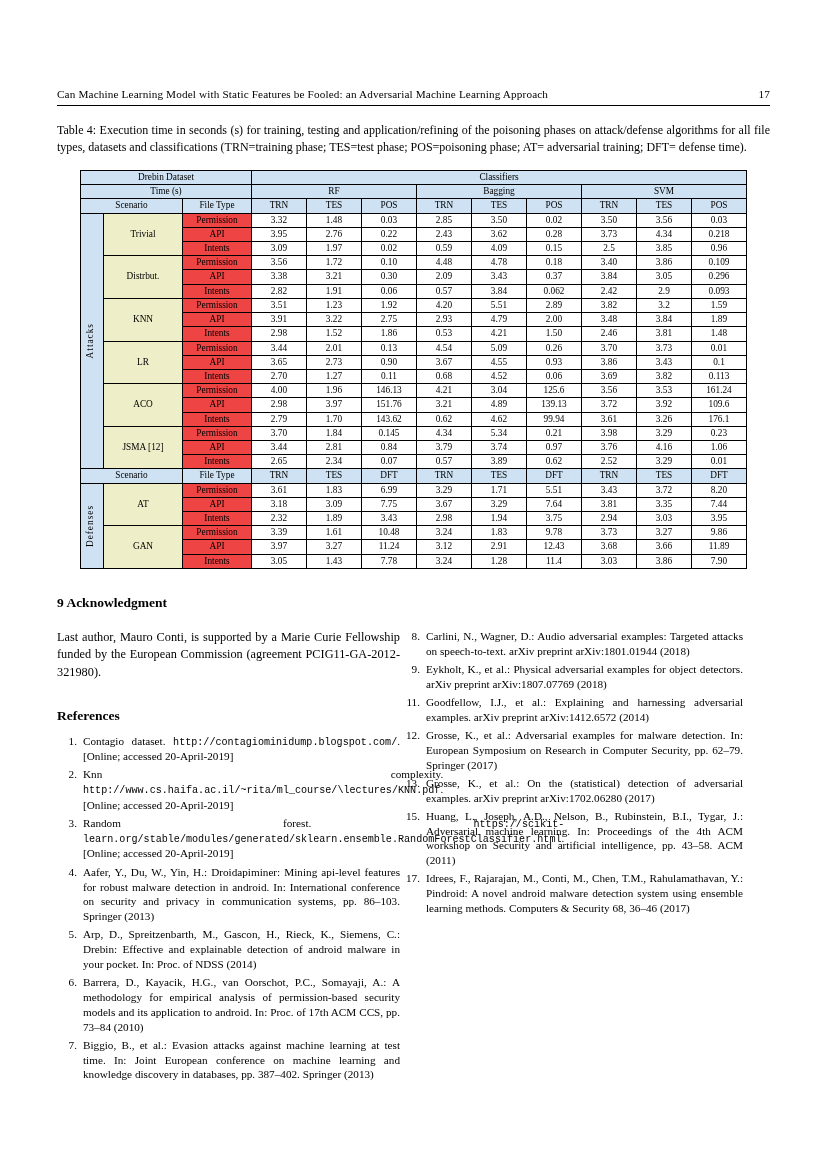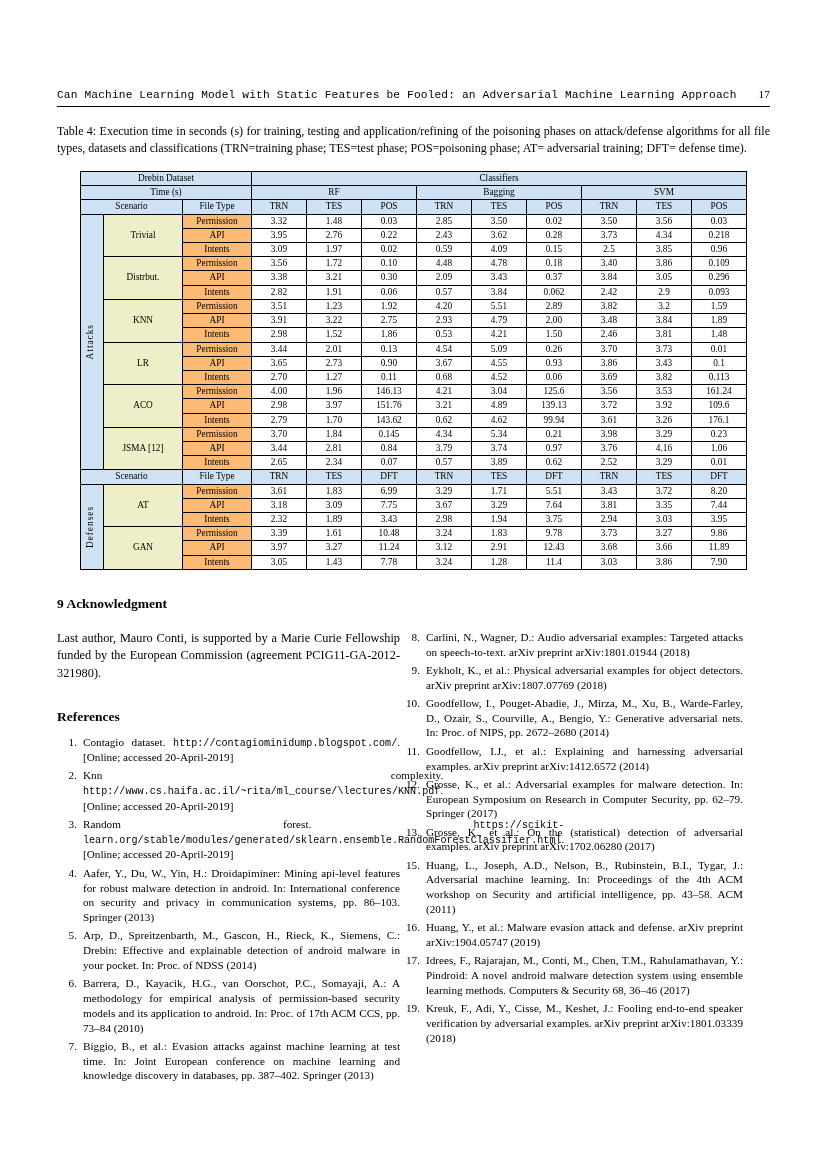--- a/index.html
+++ b/index.html
@@ -30,21 +30,21 @@
   
   .runhead {
     display: flex;
     justify-content: space-between;
     align-items: baseline;
     font-size: 11.2px;
     letter-spacing: 0.15px;
     padding-bottom: 4px;
   }
   .runhead .title {
-    font-family: Liberation Mono, monospace;
+    font-family: Liberation Serif, serif;
   }
   .runhead .pageno {
     font-family: "Liberation Serif", serif;
   }
   .rule {
     border-top: 0.8px solid #000;
     margin-top: 1px;
     margin-bottom: 16px;
   }
   .caption {
@@ -68,21 +68,21 @@
     border: 0.7px solid #000;
     padding: 0px 3px;
     height: 13.2px;
     line-height: 13.2px;
     text-align: center;
     font-weight: normal;
     white-space: nowrap;
   }
   .hdr-blue { background: #cfe2f3; font-weight: bold; }
   .cell-num { background: #ffffff; text-align: left; padding-left: 4px; width: 48px; }
-  .cell-type { background: #fdba74; text-align: left; padding-left: 5px; width: 62px; font-weight: normal;}
+  .cell-type { background: #ef4444; text-align: left; padding-left: 5px; width: 62px; font-weight: normal;}
   .cell-scn { background: #eeeec8; text-align: left; padding-left: 6px; font-weight: bold; width: 72px;}
   .side { background: #cfe2f3; font-weight: bold; width: 16px; }
   .side span {
     display: block;
     writing-mode: vertical-rl;
     transform: rotate(180deg);
     letter-spacing: 1px;
     font-size: 9.3px;
   }
   .blue-row td { background: #cfe2f3; font-weight: bold; }
@@ -534,49 +534,37 @@
         <ol class="refs" id="refs-right">
             <li>
               <span class="num">8.</span>
               <span class="txt"><span>Carlini, N., Wagner, D.: Audio adversarial examples: Targeted attacks on speech-to-text. arXiv preprint arXiv:1801.01944 (2018)</span></span>
             </li>
             <li>
               <span class="num">9.</span>
               <span class="txt"><span>Eykholt, K., et al.: Physical adversarial examples for object detectors. arXiv preprint arXiv:1807.07769 (2018)</span></span>
             </li>
             <li>
-              <span class="num">10.</span>
-              <span class="txt"><span>Goodfellow, I., Pouget-Abadie, J., Mirza, M., Xu, B., Warde-Farley, D., Ozair, S., Courville, A., Bengio, Y.: Generative adversarial nets. In: Proc. of NIPS, pp. 2672–2680 (2014)</span></span>
-            </li>
-            <li>
               <span class="num">11.</span>
               <span class="txt"><span>Goodfellow, I.J., et al.: Explaining and harnessing adversarial examples. arXiv preprint arXiv:1412.6572 (2014)</span></span>
             </li>
             <li>
               <span class="num">12.</span>
               <span class="txt"><span>Grosse, K., et al.: Adversarial examples for malware detection. In: European Symposium on Research in Computer Security, pp. 62–79. Springer (2017)</span></span>
             </li>
             <li>
               <span class="num">13.</span>
               <span class="txt"><span>Grosse, K., et al.: On the (statistical) detection of adversarial examples. arXiv preprint arXiv:1702.06280 (2017)</span></span>
             </li>
             <li>
               <span class="num">15.</span>
               <span class="txt"><span>Huang, L., Joseph, A.D., Nelson, B., Rubinstein, B.I., Tygar, J.: Adversarial machine learning. In: Proceedings of the 4th ACM workshop on Security and artificial intelligence, pp. 43–58. ACM (2011)</span></span>
             </li>
             <li>
-              <span class="num">16.</span>
-              <span class="txt"><span>Huang, Y., et al.: Malware evasion attack and defense. arXiv preprint arXiv:1904.05747 (2019)</span></span>
-            </li>
-            <li>
               <span class="num">17.</span>
               <span class="txt"><span>Idrees, F., Rajarajan, M., Conti, M., Chen, T.M., Rahulamathavan, Y.: Pindroid: A novel android malware detection system using ensemble learning methods. Computers &amp; Security 68, 36–46 (2017)</span></span>
-            </li>
-            <li>
-              <span class="num">19.</span>
-              <span class="txt"><span>Kreuk, F., Adi, Y., Cisse, M., Keshet, J.: Fooling end-to-end speaker verification by adversarial examples. arXiv preprint arXiv:1801.03339 (2018)</span></span>
             </li>
           </ol>
       </div>
     </div>
 
   </div>
 </div>
 
 </body></html>

